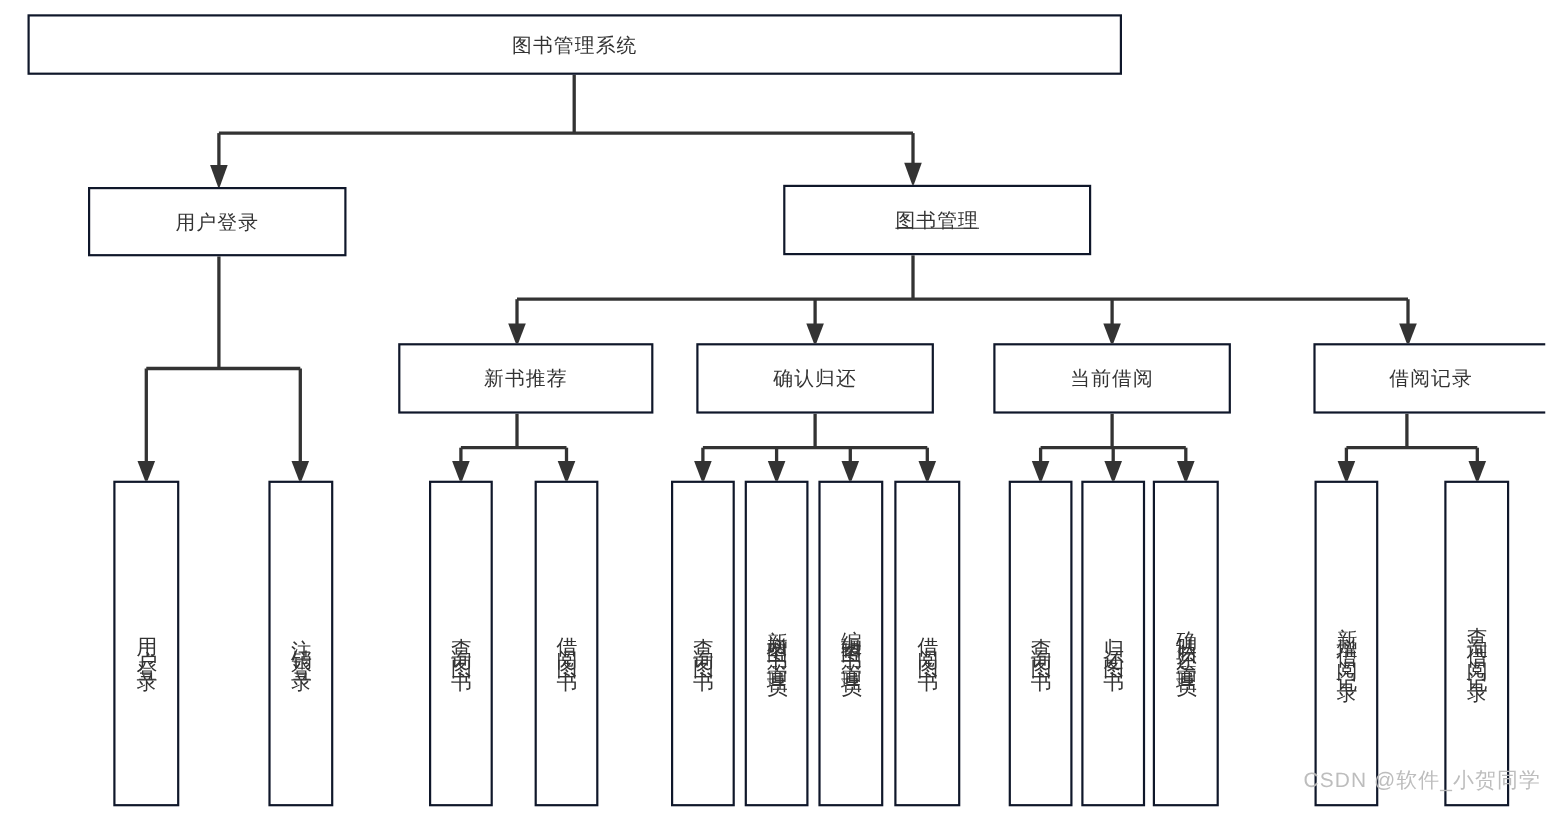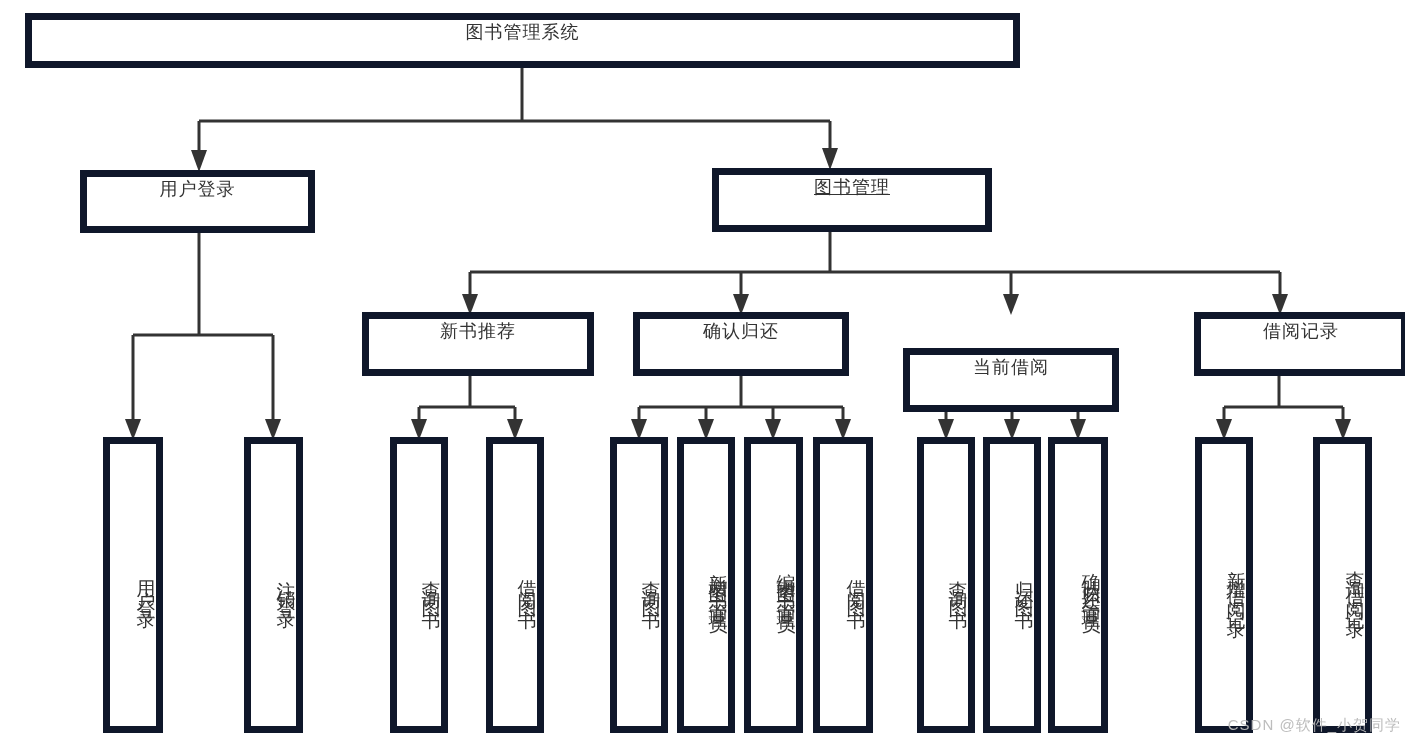--- a/index.html
+++ b/index.html
@@ -9,41 +9,41 @@
     width: 1405px;
     height: 747px;
     background: #ffffff;
     overflow: hidden;
   }
   #wires { position: absolute; left: 0; top: 0; width: 1405px; height: 747px; }
   .box {
     position: absolute;
     box-sizing: border-box;
     background: #ffffff;
-    border: 7px solid #0f172a;
+    border: 2px solid #0f172a;
     color: #333333;
     display: flex;
-    align-items: flex-start;
+    align-items: center;
     justify-content: center;
     font-size: 18px;
     letter-spacing: 1px;
     z-index: 2;
   }
   .vbox {
     writing-mode: vertical-rl;
     text-orientation: mixed;
     font-size: 19px;
     letter-spacing: 10px;
     line-height: 1;
   }
   .watermark {
     position: absolute;
     right: 4px;
-    top: 716px;
-    font-size: 15px;
+    top: 696px;
+    font-size: 19px;
     letter-spacing: 1px;
     color: rgba(185, 185, 185, 0.95);
     z-index: 5;
     white-space: nowrap;
   }
 </style>
 </head>
 <body>
 
 <div id="canvas">
@@ -127,21 +127,21 @@
   <div class="box" style="left:712px; top:168px; width:280px; height:64px;text-decoration:underline;">
     <span>图书管理</span>
   </div>
 
   <div class="box" style="left:362px; top:312px; width:232px; height:64px;">
     <span>新书推荐</span>
   </div>
   <div class="box" style="left:633px; top:312px; width:216px; height:64px;">
     <span>确认归还</span>
   </div>
-  <div class="box" style="left:903px; top:312px; width:216px; height:64px;margin-top:36px;">
+  <div class="box" style="left:903px; top:312px; width:216px; height:64px;">
     <span>当前借阅</span>
   </div>
   <div class="box" style="left:1172px; top:312px; width:214px; height:64px;margin-left:22px;">
     <span>借阅记录</span>
   </div>
 
   <div class="box vbox" style="left:103px; top:437px; width:60px; height:296px;">
     <span>用户登录</span>
   </div>
   <div class="box vbox" style="left:244px; top:437px; width:59px; height:296px;">

